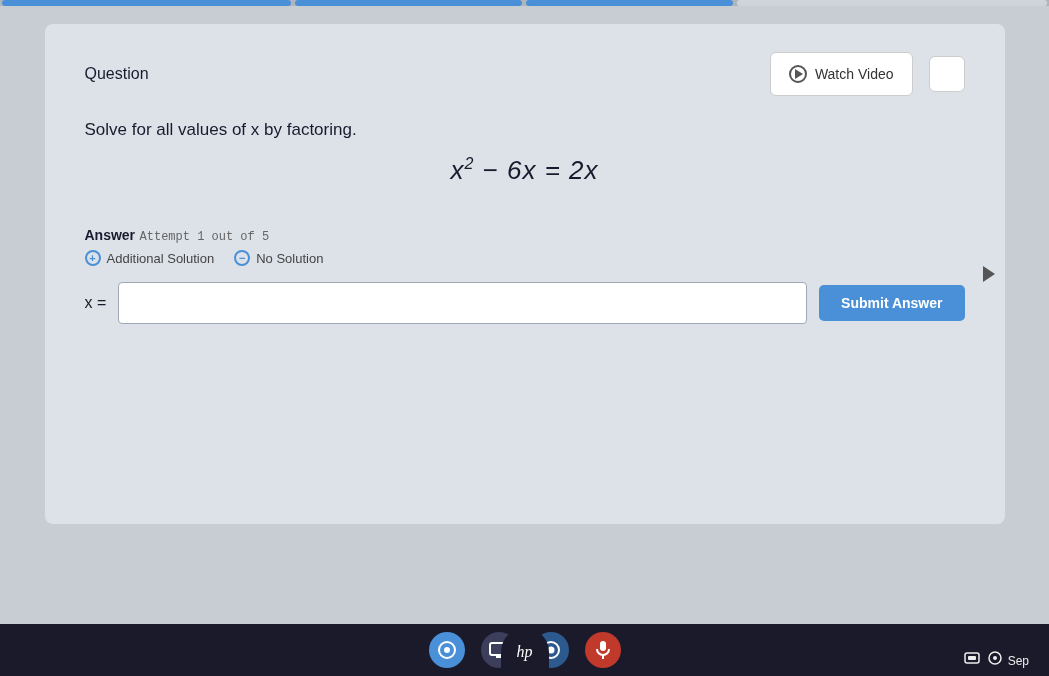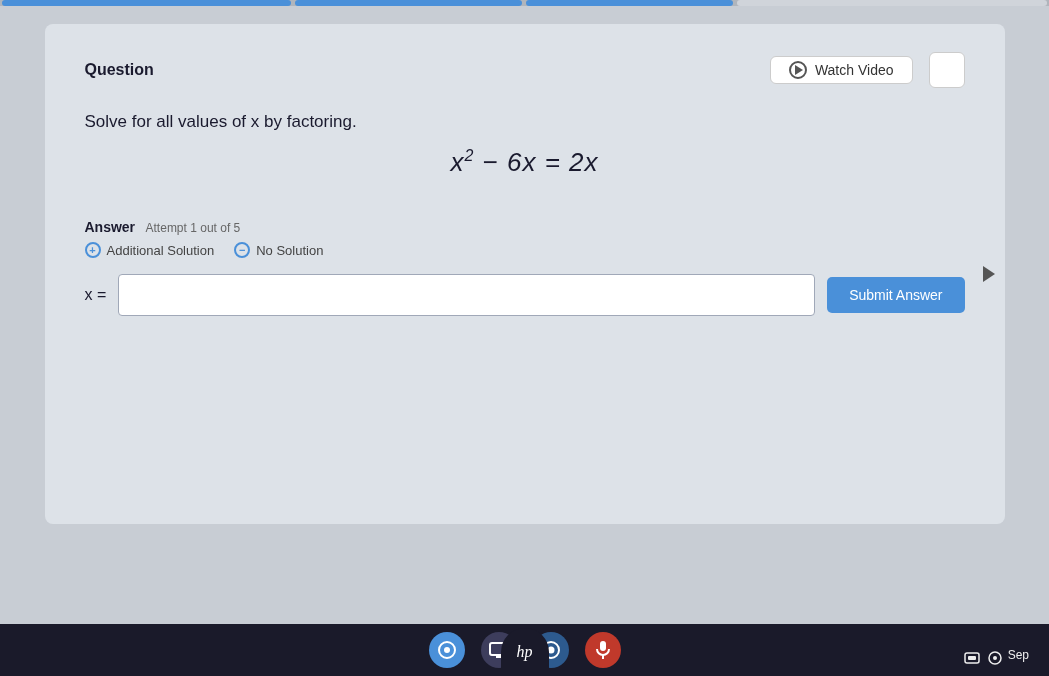--- a/index.html
+++ b/index.html
@@ -44,33 +44,33 @@
 
     
     .header-row {
       display: flex;
       justify-content: space-between;
       align-items: center;
       margin-bottom: 24px;
     }
 
     .question-label {
-      font-weight: 700;
+      font-weight: 400;
       font-size: 16px;
       color: #1a1a2e;
     }
 
     .watch-video-btn {
       display: flex;
       align-items: center;
       gap: 8px;
       background: white;
       border: 1.5px solid #ccc;
       border-radius: 6px;
-      padding: 4px 18px;
+      padding: 12px 18px;
       font-size: 14px;
       color: #333;
       cursor: pointer;
       font-weight: 500;
     }
 
     .watch-video-btn .play-icon {
       width: 18px;
       height: 18px;
       border: 2px solid #555;
@@ -129,21 +129,22 @@
       font-weight: 700;
       font-size: 14px;
       color: #1a1a2e;
       margin-bottom: 21px;
     }
 
     .attempt-info {
       font-size: 12px;
       color: #666;
       font-weight: 400;
-      margin-left: 6px;
+      margin-left: 0;
+      font-family: Liberation Mono, monospace;
     }
 
     .solution-options {
       display: flex;
       align-items: center;
       gap: 20px;
       margin-bottom: 16px;
       margin-top: 6px;
     }
 
@@ -212,21 +213,21 @@
       color: #333;
     }
 
     .submit-btn {
       background: #4a90d9;
       color: white;
       border: none;
       border-radius: 5px;
       padding: 10px 22px;
       font-size: 14px;
-      font-weight: 400;
+      font-weight: 700;
       cursor: pointer;
       white-space: nowrap;
     }
 
     
     .taskbar {
       position: absolute;
       bottom: 0;
       left: 0;
       width: 100%;
@@ -276,21 +277,21 @@
       font-family: serif;
       font-style: italic;
     }
 
     
     .system-tray {
       position: absolute;
       bottom: 8px;
       right: 20px;
       display: flex;
-      align-items: flex-start;
+      align-items: flex-end;
       gap: 3px;
       color: #eee;
       font-size: 12px;
     }
 
     .tray-icon {
       width: 20px;
       height: 20px;
       display: flex;
       align-items: center;

